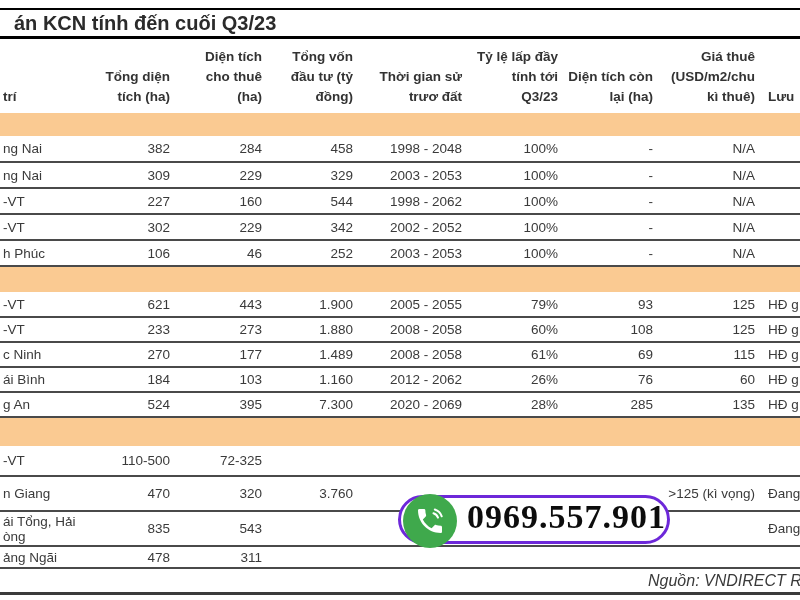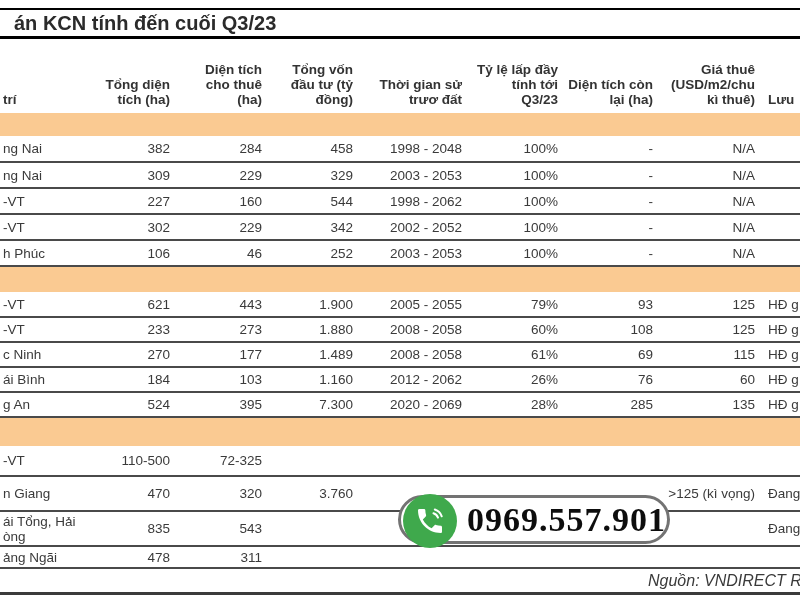--- a/index.html
+++ b/index.html
@@ -4,31 +4,31 @@
 <style>
   * { margin:0; padding:0; box-sizing:border-box; }
   html,body { width:800px; height:600px; overflow:hidden; background:#fff;
     font-family:"Liberation Sans", sans-serif; color:#3a3a3a; position:relative; }
   .top-rule { position:absolute; top:8px; left:0; width:800px; height:2px; background:#000; }
   .title { position:absolute; top:12px; left:14px; font-size:20px; font-weight:bold; color:#2b2b2b; white-space:nowrap; }
   .title-rule { position:absolute; top:36px; left:0; width:800px; height:3px; background:#000; }
   .table-wrap { position:absolute; top:40px; left:0; width:800px; height:530px; overflow:hidden; }
   table { width:840px; table-layout:fixed; border-collapse:collapse; font-size:13.5px; color:#3a3a3a; }
   thead tr { height:73px; }
-  th { font-weight:bold; vertical-align:bottom; padding:0 5px 6px 5px; line-height:15px;
+  th { font-weight:bold; vertical-align:bottom; padding:0 5px 6px 5px; line-height:20px;
       overflow-wrap:break-word; color:#333; }
   th.name, td.name { text-align:left; padding-left:3px;margin-top:7px; }
   th.num, td.num { text-align:right; }
   th.note, td.note { text-align:left; padding-left:8px; }
   td { padding:0 5px; line-height:15px; }
   td.data { border-bottom:2px solid #4a4a4a; }
   tr.band td { background:#FACA92; border:none; }
   .phone-pill { position:absolute; left:398px; top:495px; width:272px; height:49px;
-      background:#fff; border:3px solid #737373; border-radius:26px; z-index:5;
-      display:flex; align-items:center; }
+      background:#fff; border:3px solid #6d28d9; border-radius:26px; z-index:5;
+      display:flex; align-items:flex-start; }
   .phone-circle { position:absolute; left:2px; top:-4px; width:54px; height:54px;
       border-radius:50%; background:#3FA94C; display:flex; align-items:center; justify-content:center; }
   .phone-number { margin-left:66px; font-family:"Liberation Serif", serif; font-weight:bold;
       font-size:34px; color:#0d0d0d; letter-spacing:1px; white-space:nowrap; }
   .source { position:absolute; top:572px; left:648px; font-size:16px; color:#3a3a3a; white-space:nowrap;font-style:italic; }
   .bottom-rule { position:absolute; top:592px; left:0; width:800px; height:3px; background:#3b3b3b; }
 </style>
 </head>
 <body>
 

